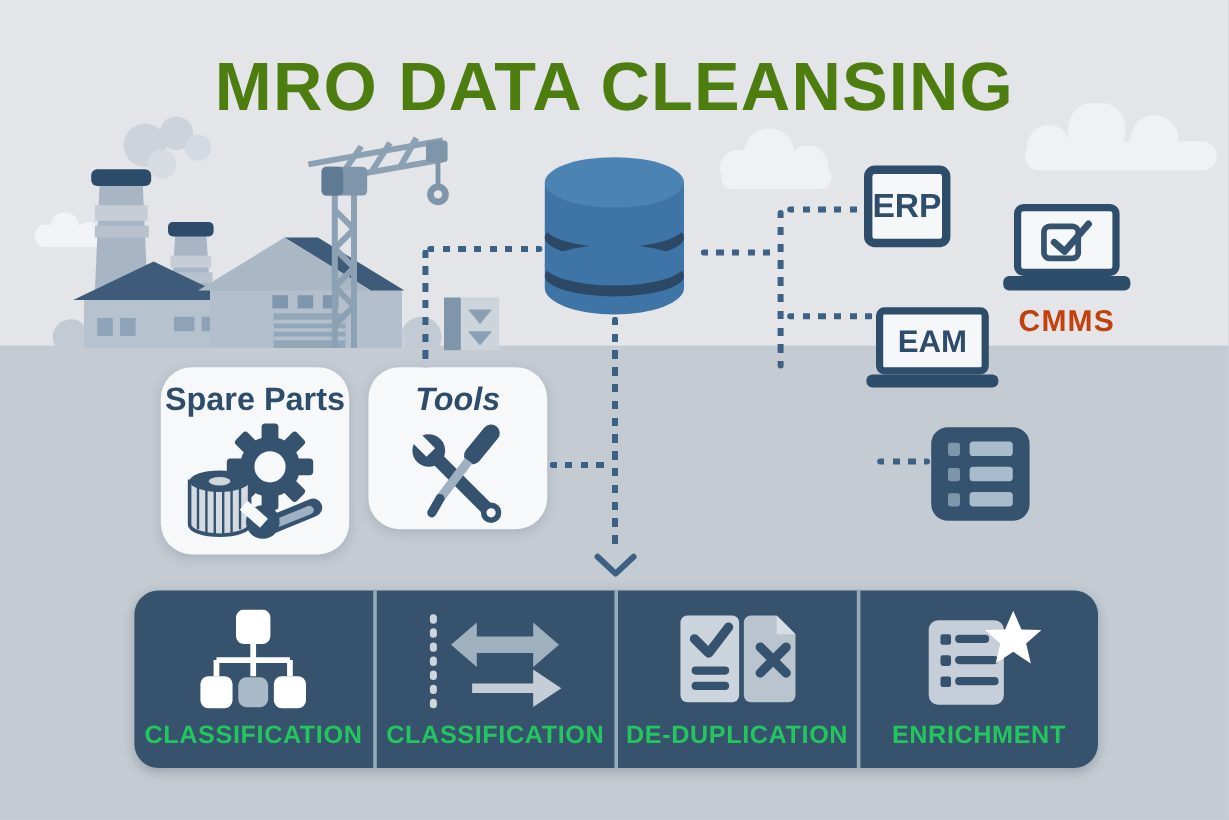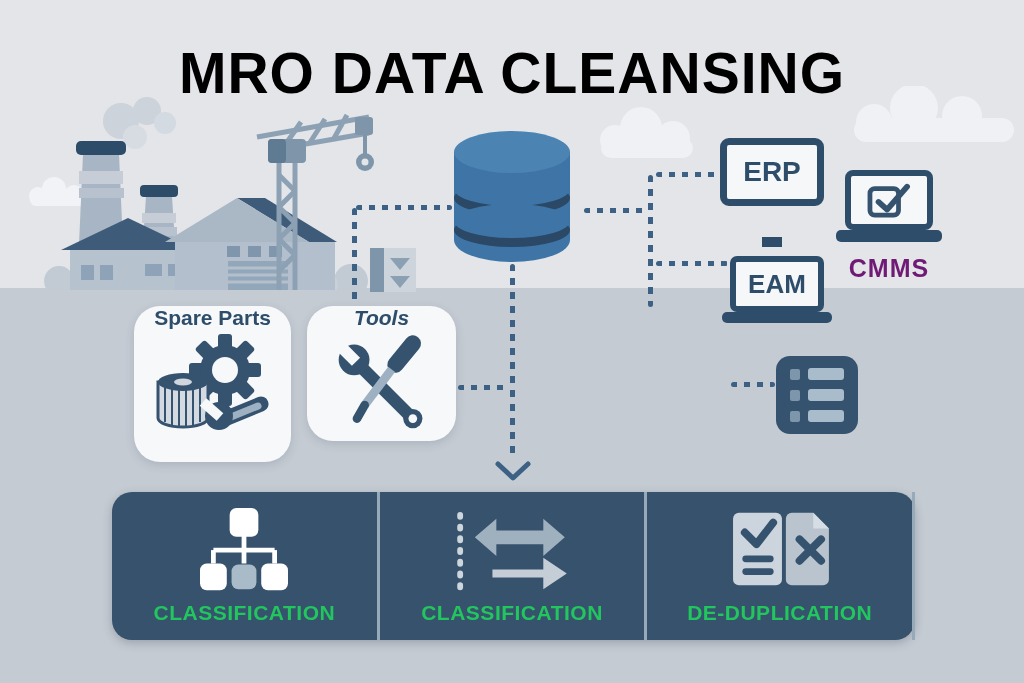--- a/index.html
+++ b/index.html
@@ -1,31 +1,31 @@
 <!DOCTYPE html>
 <html><head>
 <meta charset="utf-8">
 <style>
   html,body{margin:0;padding:0;}
   body{font-family:"Liberation Sans",sans-serif;background:#9aa3ad;}
   .canvas{position:relative;width:1024px;height:683px;overflow:hidden;background:#e3e5e9;margin:0 auto;}
   .abs{position:absolute;}
   .ground{left:0;top:288px;width:1024px;height:395px;background:#c5cbd3;}
   .page-title{left:0;top:40px;width:1024px;text-align:center;font-size:57px;font-weight:bold;
-    color:#000000;letter-spacing:1px;white-space:nowrap;}
+    color:#4d7c0f;letter-spacing:1px;white-space:nowrap;}
   
   .card{background:#f7f8fa;border-radius:26px;box-shadow:0 3px 10px rgba(40,60,80,.16);
     display:flex;flex-direction:column;align-items:center;}
-  .card-title{font-size:21px;font-weight:bold;color:#2e4d6b;text-align:center;line-height:1.15;margin-top:0;}
+  .card-title{font-size:27px;font-weight:bold;color:#2e4d6b;text-align:center;line-height:1.15;margin-top:12px;}
   
   .monitor-screen{border:7px solid #2e4d6b;border-radius:9px;background:#f6f7f9;
     display:flex;align-items:center;justify-content:center;}
   .sys-label{font-weight:bold;color:#2e4d6b;}
   .laptop-base{background:#2e4d6b;border-radius:5px;}
-  .cmms-label{font-size:25px;font-weight:bold;color:#701a75;text-align:center;letter-spacing:1px;}
+  .cmms-label{font-size:25px;font-weight:bold;color:#c2410c;text-align:center;letter-spacing:1px;}
   
   .dot-h{height:5px;border-radius:3px;background:repeating-linear-gradient(to right,#3c6184 0 6px,transparent 6px 13px);}
   .dot-v{width:5px;border-radius:3px;background:repeating-linear-gradient(to bottom,#3c6184 0 7px,transparent 7px 14px);}
   
   .list-icon{background:#35536e;border-radius:14px;display:flex;flex-direction:column;
     justify-content:center;gap:9px;padding:12px 14px;box-sizing:border-box;}
   .list-row{display:flex;align-items:center;gap:8px;}
   .list-sq{width:11px;height:11px;border-radius:2px;background:#7e96ac;}
   .list-bar{width:42px;height:12px;border-radius:3px;background:#a9bccb;}
   
@@ -153,21 +153,21 @@
   <div class="abs dot-v" style="left:648px;top:175px;height:132px;"></div>
   <div class="abs dot-h" style="left:656px;top:172px;width:60px;"></div>
   <div class="abs dot-h" style="left:656px;top:261px;width:72px;"></div>
   <div class="abs dot-v" style="left:510px;top:264px;height:196px;"></div>
   <svg class="abs" style="left:494px;top:460px;" width="38" height="24" viewBox="0 0 38 24">
     <polyline points="4,4 19,18 34,4" fill="none" stroke="#3c6184" stroke-width="5" stroke-linecap="round" stroke-linejoin="round"></polyline>
   </svg>
   <div class="abs dot-h" style="left:458px;top:385px;width:50px;"></div>
   <div class="abs dot-h" style="left:731px;top:382px;width:44px;"></div>
 
-  <div class="abs" style="left:720px;top:138px;width:104px;display:flex;flex-direction:column;align-items:center;gap:31px;">
+  <div class="abs" style="left:720px;top:138px;width:104px;display:flex;flex-direction:row;align-items:center;gap:31px;">
     <div class="monitor-screen" style="width:90px;height:54px;">
       <span class="sys-label" style="font-size:28px;">ERP</span>
     </div>
     <div style="width:20px;height:10px;background:#2e4d6b;"></div>
     <div style="width:52px;height:9px;background:#2e4d6b;border-radius:3px;"></div>
   </div>
 
   <div class="abs" style="left:722px;top:236px;width:110px;display:flex;flex-direction:column;align-items:center;margin-top:20px;">
     <div class="monitor-screen" style="width:82px;height:44px;border-width:6px;border-radius:7px;">
       <span class="sys-label" style="font-size:26px;">EAM</span>
@@ -302,15 +302,34 @@
             <line x1="27" y1="53" x2="52" y2="53"></line>
               <line x1="27" y1="66" x2="52" y2="66"></line>
           </g>
         </svg>
       </div>
       <div class="step-label">DE-DUPLICATION</div>
     </div>
 
     <div class="bar-divider"></div>
 
+    <div class="step">
+      <div class="step-icon">
+        <svg width="110" height="90" viewBox="0 0 110 92">
+          <rect x="12" y="10" width="64" height="72" rx="8" fill="#c6cfd9"></rect>
+          <g fill="#35536e">
+            <rect x="22" y="22" width="9" height="9" rx="2"></rect>
+              <rect x="22" y="40" width="9" height="9" rx="2"></rect>
+            <rect x="22" y="58" width="9" height="9" rx="2"></rect>
+          </g>
+          <g stroke="#35536e" stroke-width="7" stroke-linecap="round">
+            <line x1="38" y1="26" x2="60" y2="26"></line>
+              <line x1="38" y1="44" x2="68" y2="44"></line>
+            <line x1="38" y1="62" x2="68" y2="62"></line>
+          </g>
+          <path transform="translate(84,26)" fill="#ffffff" d="M0,-24 L7,-8 L24,-7.5 L11,4 L15,21 L0,11 L-15,21 L-11,4 L-24,-7.5 L-7,-8 Z"></path>
+        </svg>
+      </div>
+      <div class="step-label">ENRICHMENT</div>
+    </div>
 
   </div>
 </div>
 
 </body></html>

